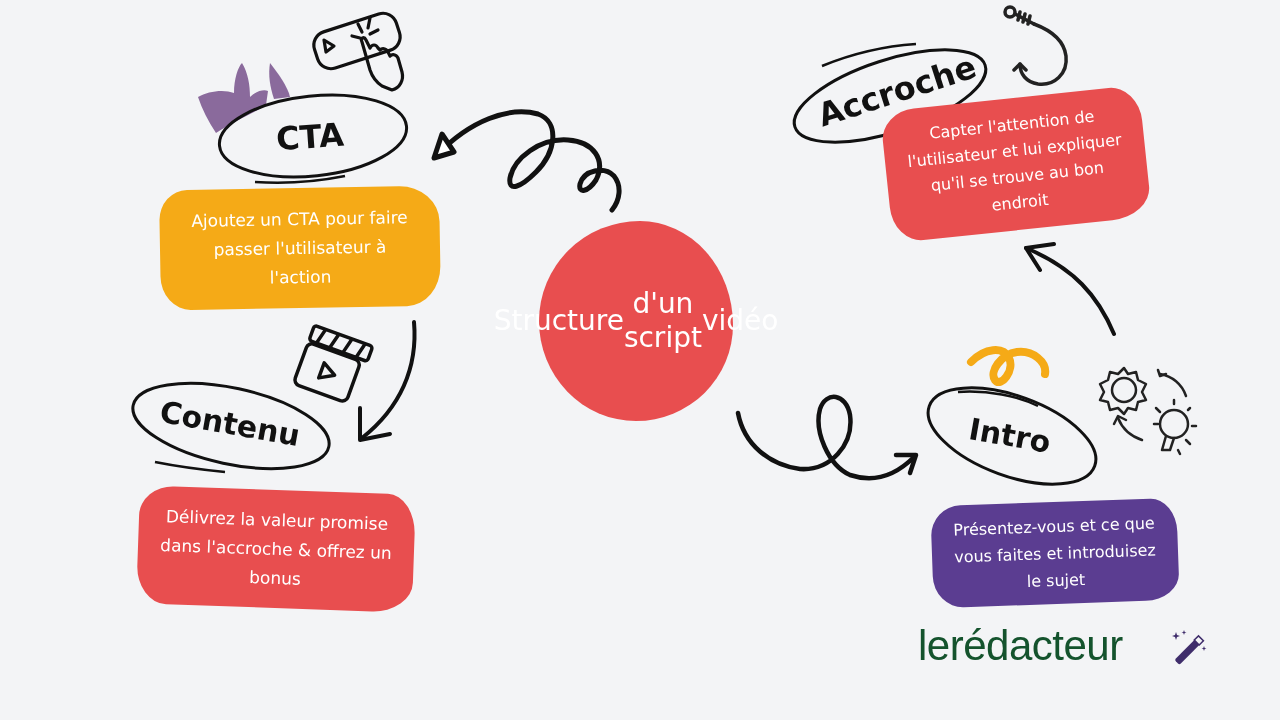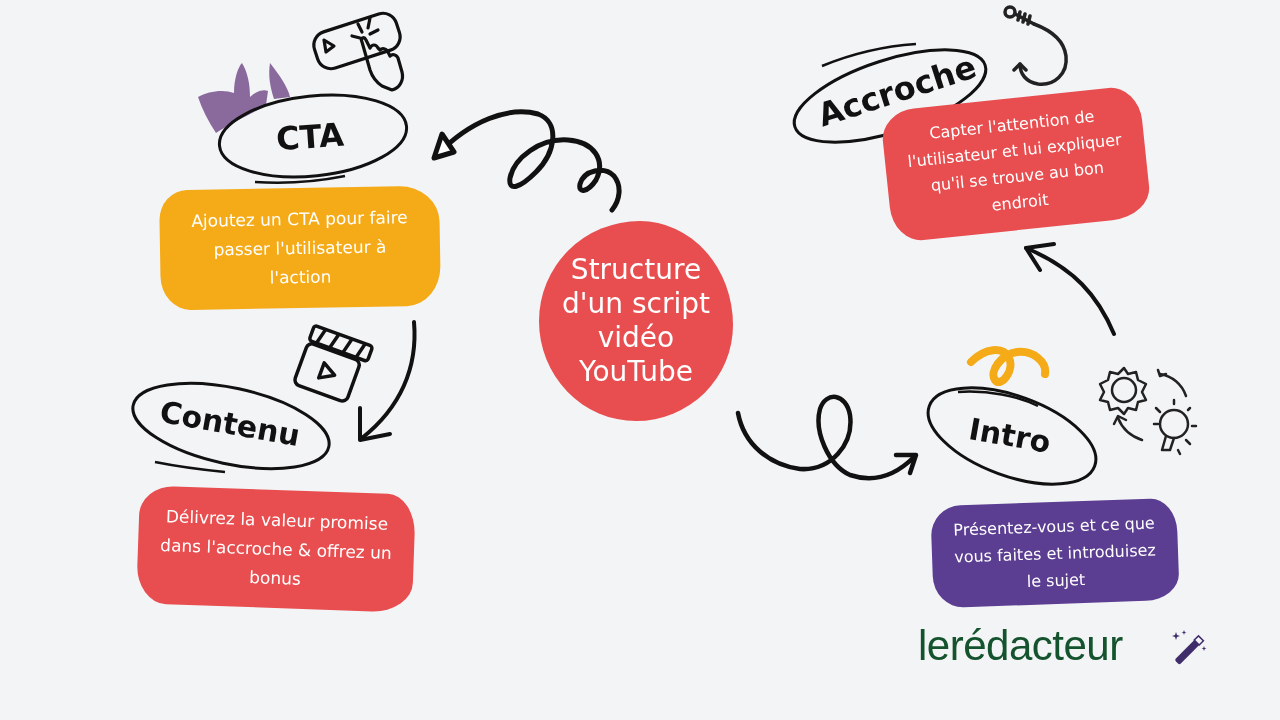--- a/index.html
+++ b/index.html
@@ -32,41 +32,40 @@
     font-weight:bold;
     color:#111;
   }
 
   .center-circle {
     position:absolute;
     left:539px; top:221px; width:194px; height:200px;
     background:#e84e4f;
     border-radius:52% 48% 50% 50% / 50% 52% 48% 50%;
     color:#fff;
-    display:flex; flex-direction:column; align-items:center; justify-content:center;
+    display:flex; flex-direction:row; align-items:center; justify-content:center;
     text-align:center;
     font-family:"DejaVu Sans", sans-serif;
     font-size:28px; line-height:34px;
   }
 
   .brand {
     position:absolute; left:918px; top:622px;
     font-family:"Liberation Sans", sans-serif;
     font-size:42px; color:#14532d;
     letter-spacing:-0.5px;
   }
 </style>
 </head>
 <body>
 
 <div class="center-circle">
   <span>Structure</span>
   <span>d'un script</span>
   <span>vidéo</span>
-  <span>YouTube</span>
 </div>
 
 <svg class="abs" style="left:194px;top:55px" width="100" height="80" viewBox="0 0 100 80">
   <path d="M4 42 C14 36 30 34 40 38 C40 24 44 12 48 8 C54 18 56 30 56 42 C62 36 70 34 74 36 L72 50 C60 58 40 66 22 78 C14 66 8 54 4 42 Z" fill="#8a6a9c"></path>
   <path d="M76 8 C84 18 94 32 96 42 L80 44 C76 32 74 20 76 8 Z" fill="#8a6a9c"></path>
 </svg>
 
 <svg class="abs" style="left:312px;top:0px" width="100" height="98" viewBox="0 0 100 98" fill="none" stroke="#111" stroke-width="3.2" stroke-linecap="round" stroke-linejoin="round">
   <rect x="2" y="22" width="86" height="38" rx="14" transform="rotate(-18 45 41)"></rect>
   <path d="M12 40 L22 46 L14 52 Z"></path>

